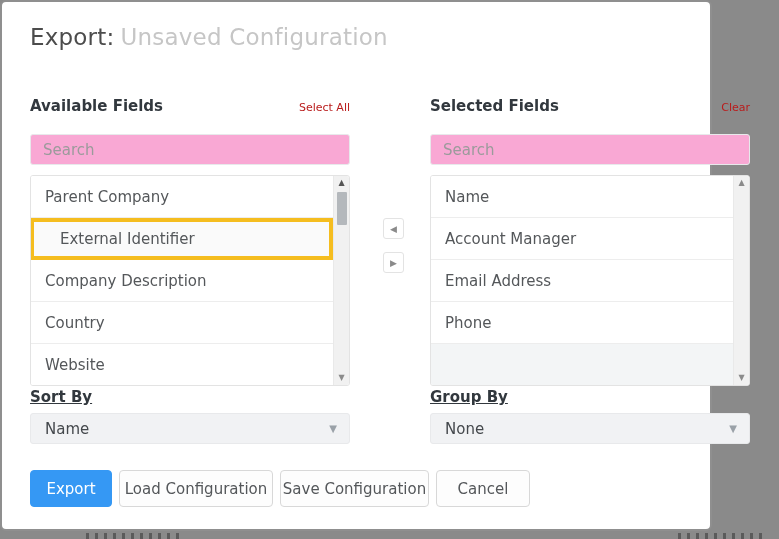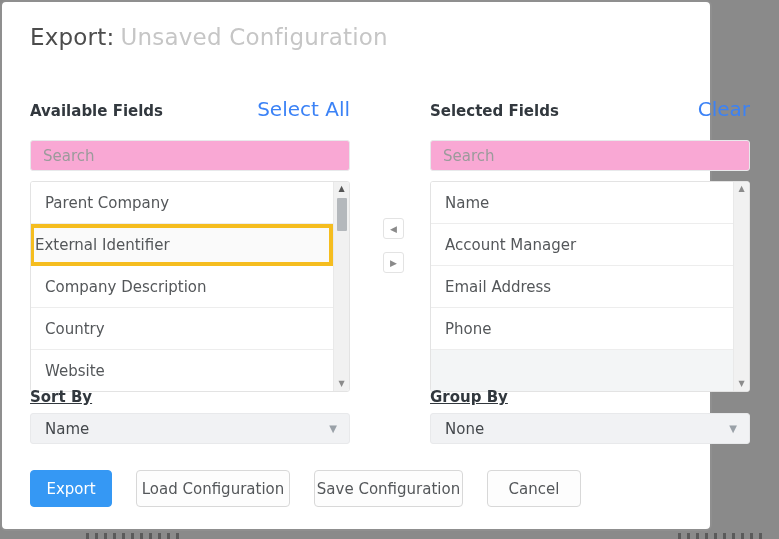--- a/index.html
+++ b/index.html
@@ -24,42 +24,42 @@
   }
   .title { position:absolute; left:28px; top:22px; font-size:23px; color:#4c4c4c; letter-spacing:.2px; }
   .title .muted { color:#c6c6c6; margin-left:6px; }
 
   .col { position:absolute; top:95px; width:320px; }
   .col-left  { left:28px; }
   .col-right { left:428px; }
 
   .col-head { display:flex; justify-content:space-between; align-items:baseline; margin-bottom:19px; }
   .col-label { font-size:15px; font-weight:bold; color:#32383e; }
-  .link { font-size:20px; color:#3b82f6; text-decoration:none; cursor:pointer; }
+  .link { font-size:11px; color:#b91c1c; text-decoration:none; cursor:pointer; }
 
   .search {
     width:100%; height:31px; background:#f9a8d4; border:1px solid #e8e9eb;
     border-radius:3px; padding:0 12px; font-size:15px; color:#444; outline:none;
     font-family:inherit; margin-bottom:10px;
   }
   .search::placeholder { color:#9b9b9b; }
 
   .listbox {
     height:211px; border:1px solid #e3e3e3; border-radius:3px;
     display:flex; overflow:hidden; background:#fff;
   }
   .items { flex:1; overflow:hidden; }
   .item {
     height:42px; display:flex; align-items:center; padding-left:14px;
     font-size:15px; color:#54575a; border-bottom:1px solid #ededed;
     background:#fff; cursor:pointer;
   }
   .item.highlighted {
     border:4px solid #f5bd1f; background:#fafafa; margin-left:-1px;
-    padding-left:1px;
+    padding-left:26px;
   }
   .item.empty { background:#f3f5f6; border-bottom:none; height:41px; }
 
   .scrollbar {
     width:16px; background:#f1f1f1; border-left:1px solid #e9e9e9;
     position:relative; display:flex; flex-direction:column;
     justify-content:space-between; align-items:center; padding:3px 0;
   }
   .sb-arrow { font-size:8px; line-height:8px; color:#8b8b8b; cursor:pointer; user-select:none; }
   .sb-arrow.dark { color:#555; }
@@ -80,21 +80,21 @@
   .fg-left  { left:28px; }
   .fg-right { left:428px; }
   .fg-label { font-size:15px; font-weight:bold; color:#32383e; margin-bottom:7px;text-decoration:underline; }
   .select {
     height:31px; background:#f1f2f4; border:1px solid #e8e9eb; border-radius:3px;
     display:flex; align-items:center; justify-content:space-between;
     padding:0 12px 0 14px; font-size:15px; color:#44484c; cursor:pointer;
   }
   .caret { font-size:10px; color:#9aa1a8; }
 
-  .footer { position:absolute; left:28px; top:468px; display:flex; gap:24px;border-radius:6px; }
+  .footer { position:absolute; left:28px; top:468px; display:flex; gap:7px;border-radius:6px; }
   .btn {
     height:37px; border-radius:4px; font-size:15px; font-family:inherit;
     cursor:pointer; border:1px solid #d8d8d8; background:#fdfdfd; color:#54575a;
   }
   .btn-primary { background:#3598f4; border-color:#3598f4; color:#fff; }
   .btn-export { width:82px; }
   .btn-load   { width:154px; }
   .btn-save   { width:149px; }
   .btn-cancel { width:94px; }
 </style>

